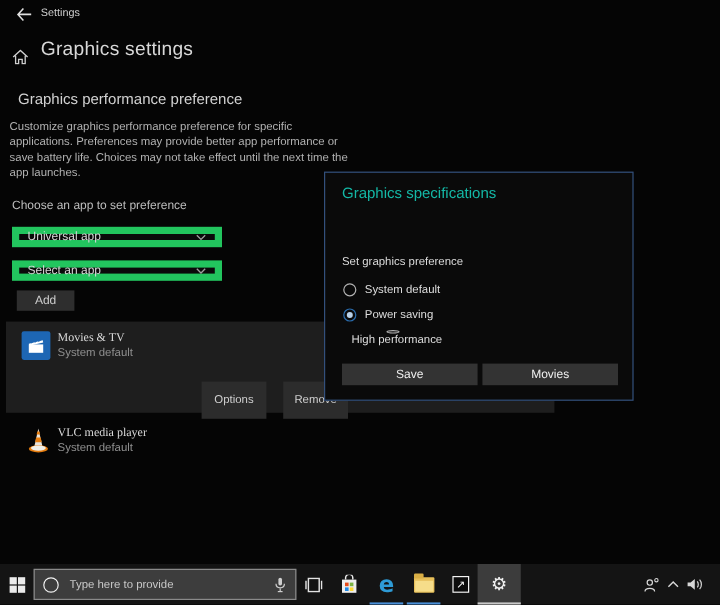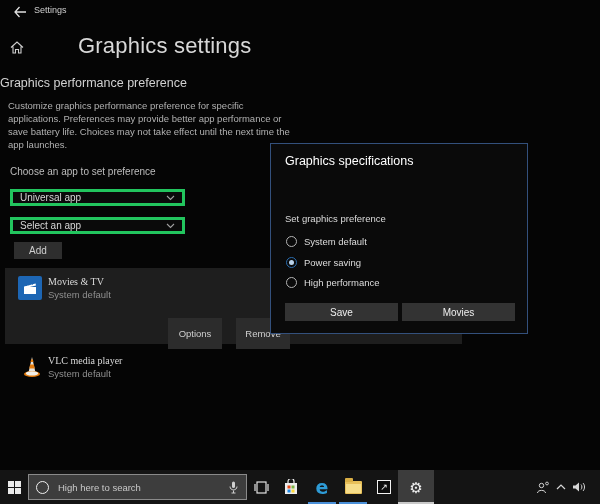--- a/index.html
+++ b/index.html
@@ -5,28 +5,28 @@
   * { margin:0; padding:0; box-sizing:border-box; }
   html,body { width:600px; height:504px; background:#000; overflow:hidden; }
   body { font-family:"Liberation Sans", sans-serif; }
   #screen { position:relative; width:600px; height:504px; background:#050505; color:#cfcfcf; overflow:hidden; }
 
   
   .titlebar { position:absolute; top:0; left:0; width:100%; height:24px; }
   .back-btn { position:absolute; left:10px; top:3px; width:20px; height:18px; display:flex; align-items:center; justify-content:center; }
   .win-title { position:absolute; left:34px; top:5px; font-size:9px; color:#cfcfcf; }
   .home-icon { position:absolute; left:10px; top:10px; }
-  .page-title { position:absolute; left:34px; top:3px; font-size:22px; font-weight:400; color:#d8d8d8; white-space:nowrap; letter-spacing:.2px;margin-left:44px; }
-
-  .section-title { position:absolute; left:0; top:76px; font-size:12.5px; color:#d2d2d2; }
+  .page-title { position:absolute; left:34px; top:3px; font-size:16px; font-weight:400; color:#d8d8d8; white-space:nowrap; letter-spacing:.2px; }
+
+  .section-title { position:absolute; left:15px; top:76px; font-size:12.5px; color:#d2d2d2; }
   .description { position:absolute; left:8px; top:99px; width:286px; font-size:9.5px; line-height:13px; color:#b2b2b2; }
 
   .choose-label { position:absolute; left:10px; top:166px; font-size:10px; color:#bdbdbd; }
 
-  .dropdown { position:absolute; left:10px; width:175px; height:17px; background:#0a0a0a; border:3px solid #22c55e; display:flex; align-items:center; padding:0 7px; font-size:10px; color:#d6d6d6; }
+  .dropdown { position:absolute; left:10px; width:175px; height:17px; background:#0a0a0a; border:6px solid #22c55e; display:flex; align-items:center; padding:0 7px; font-size:10px; color:#d6d6d6; }
   .dropdown .chev { margin-left:auto; color:#9a9a9a; }
   #dd-kind { top:189px; } #dd-app { top:217px;gap:24px; }
 
   .add-btn { position:absolute; left:14px; top:242px; width:48px; height:17px; background:#2e2e2e; color:#cfcfcf; font-size:10px; display:flex; align-items:center; justify-content:center; }
 
   
   .app-card { position:absolute; left:5px; top:268px; width:457px; height:76px; background:#1e1e1e; }
   .app-icon { position:absolute; left:13px; top:8px; width:24px; height:24px; border-radius:2px; display:flex; align-items:center; justify-content:center; }
   .movies-icon { background:#1d66b4; }
   .app-name { position:absolute; left:43px; top:8px; font-size:10px; color:#dadada;font-family:Liberation Serif, serif; }
@@ -35,28 +35,28 @@
   .options-btn { left:163px; width:54px; }
   .remove-btn { left:231px; width:54px; }
 
   .app-plain { position:absolute; left:5px; top:348px; width:457px; height:36px; }
   .vlc-icon { position:absolute; left:15px; top:4px; width:24px; height:26px; display:flex; align-items:flex-end; justify-content:center; }
   .app-plain .app-name { top:7px; }
   .app-plain .app-pref { top:20px; }
 
   
   .dialog { position:absolute; left:270px; top:143px; width:258px; height:191px; background:#0a0a0a; border:1px solid #33507c; z-index:10; }
-  .dialog-title { position:absolute; left:14px; top:10px; font-size:12.5px; color:#ffffff; }
+  .dialog-title { position:absolute; left:14px; top:10px; font-size:12.5px; color:#14b8a6; }
   .spec-row { position:absolute; left:14px; width:230px; font-size:9.5px; white-space:nowrap; }
   .spec-row .lbl { display:inline-block; width:104px; color:#e0e0e0; }
   .spec-row .val { color:#c6c6c6; }
   #spec-0 { top:34px; } #spec-1 { top:47px; }
   .pref-label { position:absolute; left:14px; top:69px; font-size:9.5px; color:#dcdcdc; }
   .radio-row { position:absolute; left:15px; height:14px; display:flex; align-items:center; }
-  #radio-0 { top:90px; } #radio-1 { top:111px; } #radio-2 { top:131px; }
+  #radio-0 { top:90px; } #radio-1 { top:111px; } #radio-2 { top:131px;flex-direction:column; }
   .radio-circle { width:11px; height:11px; border-radius:50%; border:1px solid #b3b3b3; background:transparent; display:flex; align-items:center; justify-content:center; }
   .radio-row.selected .radio-circle { border:1.5px solid #2a6cad; }
   .radio-row.selected .radio-circle::after { content:""; width:5px; height:5px; border-radius:50%; background:#b9d2ea; }
   .radio-label { margin-left:7px; font-size:9.5px; color:#dedede; }
   .dlg-btn { position:absolute; top:159px; width:113px; height:18px; background:#333333; color:#efefef; font-size:10px; display:flex; align-items:center; justify-content:center; }
   #save-btn { left:14px; } #cancel-btn { left:131px; }
 
   
   .taskbar { position:absolute; left:0; top:470px; width:600px; height:34px; background:#141414; z-index:20; }
   .tb-item { position:absolute; top:0; height:34px; display:flex; align-items:center; justify-content:center; }
@@ -192,21 +192,21 @@
       <span class="win-logo">
           <span></span>
           <span></span>
           <span></span>
           <span></span>
         </span>
     </div>
 
     <div class="search-box">
       <span class="cortana-circle"></span>
-      <span class="search-text">High here to search</span>
+      <span class="search-text">Type here to provide</span>
       <span class="mic">
         <svg width="9" height="13" viewBox="0 0 9 13">
             <rect x="3" y="0.5" width="3" height="6.5" rx="1.5" fill="#cfcfcf"></rect>
             <path d="M1 5.5 C1 10 8 10 8 5.5" stroke="#cfcfcf" stroke-width="1" fill="none"></path>
             <path d="M4.5 9.5 V12 M2.5 12 H6.5" stroke="#cfcfcf" stroke-width="1"></path>
           </svg>
       </span>
     </div>
 
     <div class="tb-item taskview-btn">

